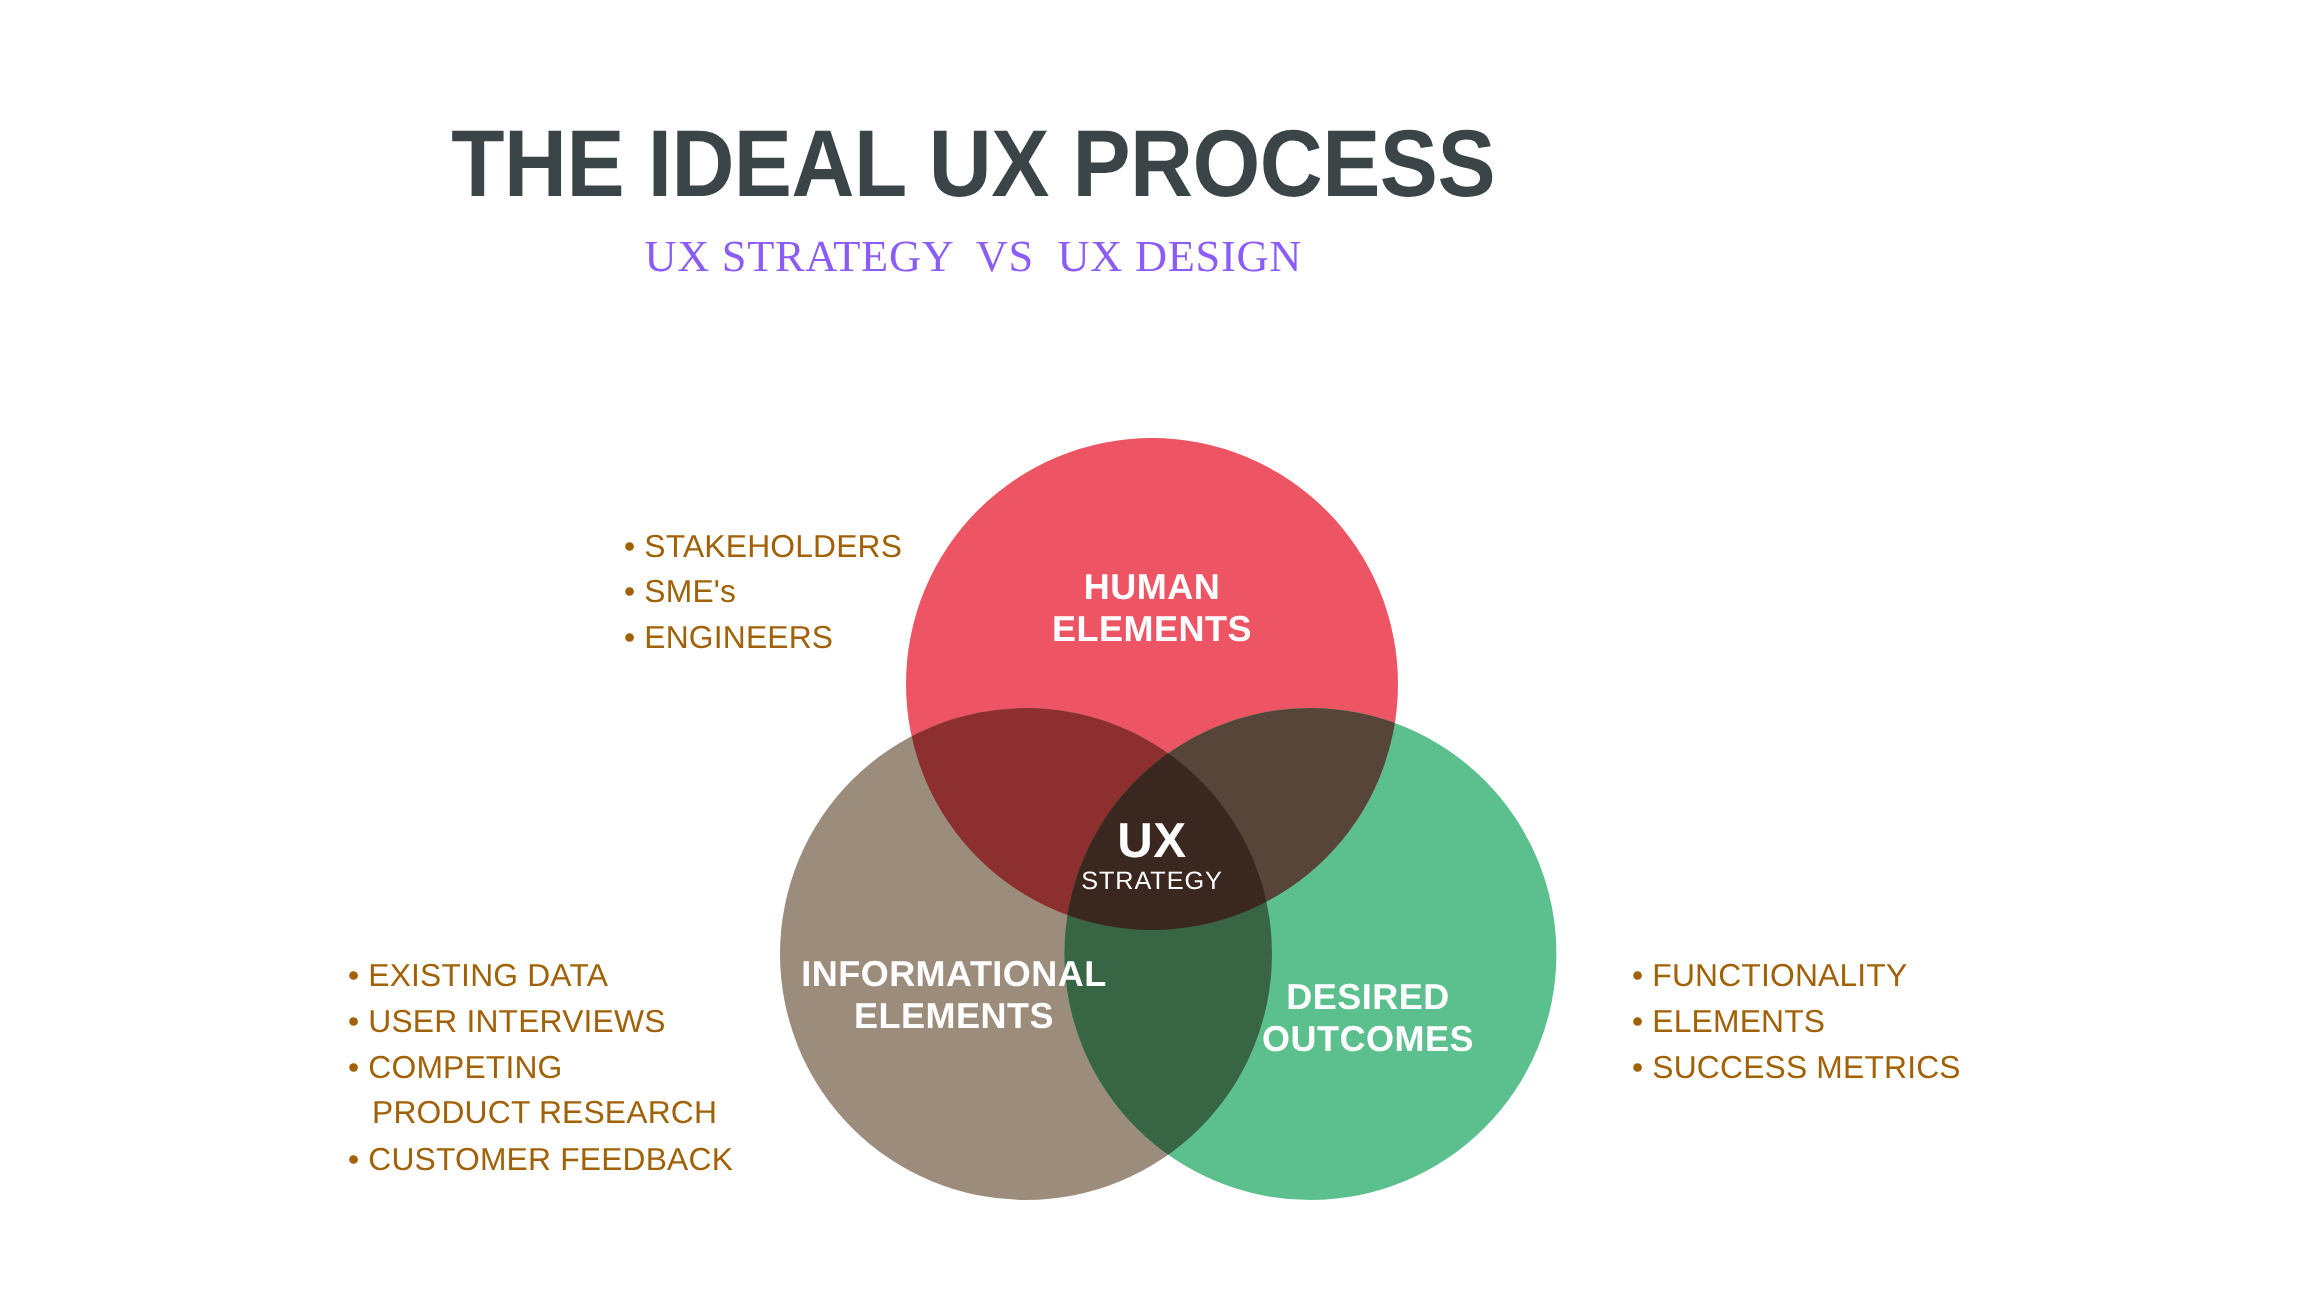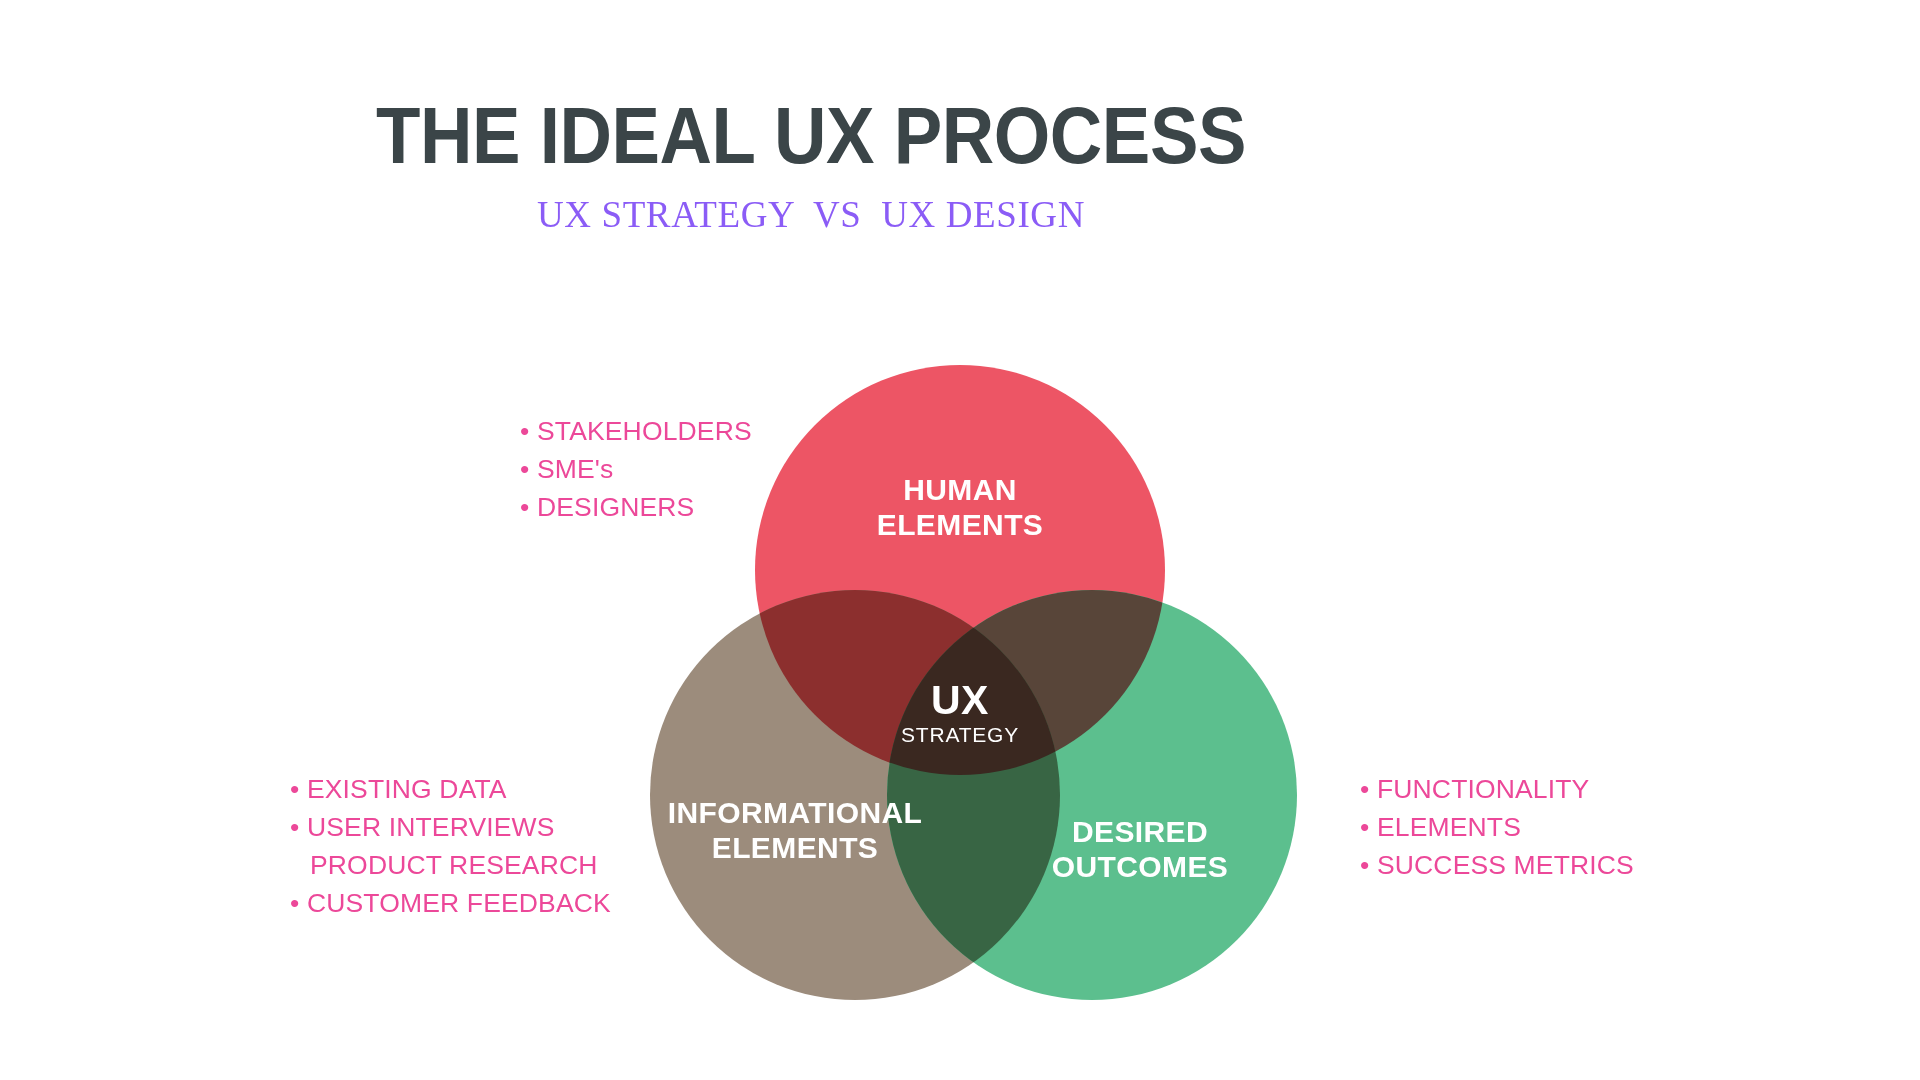--- a/index.html
+++ b/index.html
@@ -111,25 +111,26 @@
     font-size: 21px;
     font-weight: 400;
     letter-spacing: 0.8px;
     line-height: 1.35;
     display: block;
   }
 
   
   .bullet-list {
     position: absolute;
-    color: #ec4899;
+    color: #a16207;
     font-size: 26.5px;
     font-weight: 400;
     letter-spacing: 0.15px;
     line-height: 1.44;
+    margin-top: 24px;
   }
   .bullet-list .bl-item {
     white-space: pre;
   }
   .bullet-list.list-top-left {
     left: 520px;
     top: 412px;
     width: 300px;
   }
   .bullet-list.list-bottom-left {
@@ -201,26 +202,27 @@
 OUTCOMES</div>
 
   <div class="center-label">
     <span class="big">UX</span>
     <span class="small">STRATEGY</span>
   </div>
 
   <div class="bullet-list list-top-left">
     <div class="bl-item">• STAKEHOLDERS</div>
     <div class="bl-item">• SME's</div>
-    <div class="bl-item">• DESIGNERS</div>
+    <div class="bl-item">• ENGINEERS</div>
   </div>
 
   <div class="bullet-list list-bottom-left">
     <div class="bl-item">• EXISTING DATA</div>
     <div class="bl-item">• USER INTERVIEWS</div>
+    <div class="bl-item">• COMPETING</div>
     <div class="bl-item cont">PRODUCT RESEARCH</div>
     <div class="bl-item">• CUSTOMER FEEDBACK</div>
   </div>
 
   <div class="bullet-list list-right">
     <div class="bl-item">• FUNCTIONALITY</div>
     <div class="bl-item">• ELEMENTS</div>
     <div class="bl-item">• SUCCESS METRICS</div>
   </div>
 

